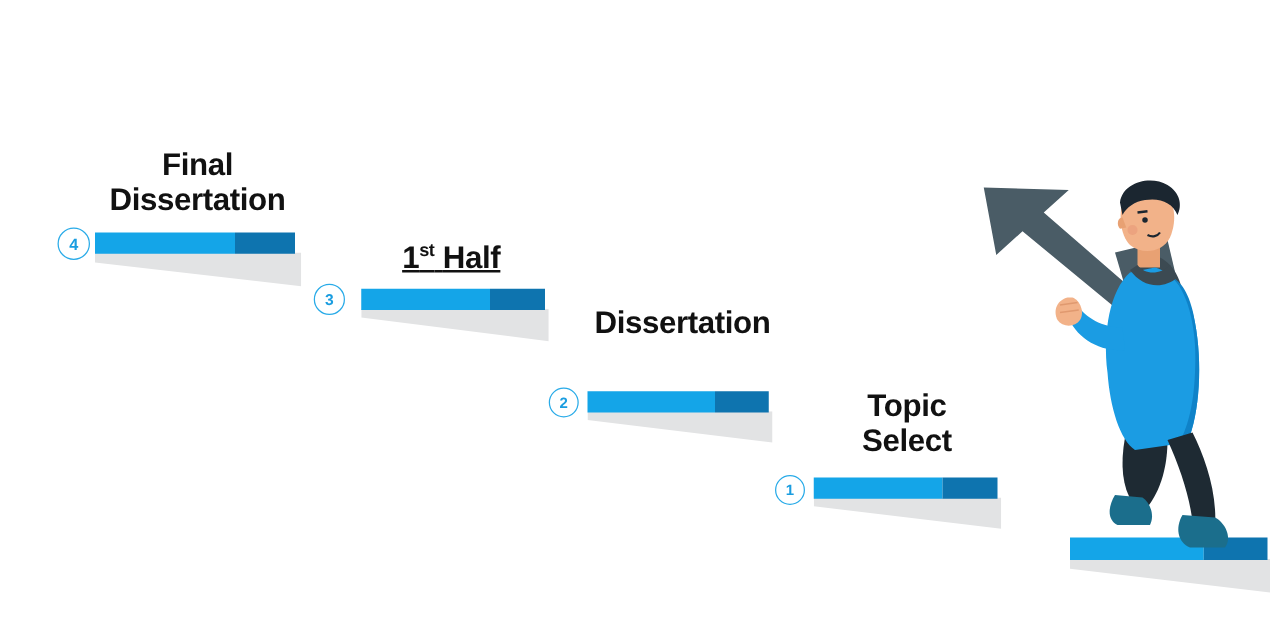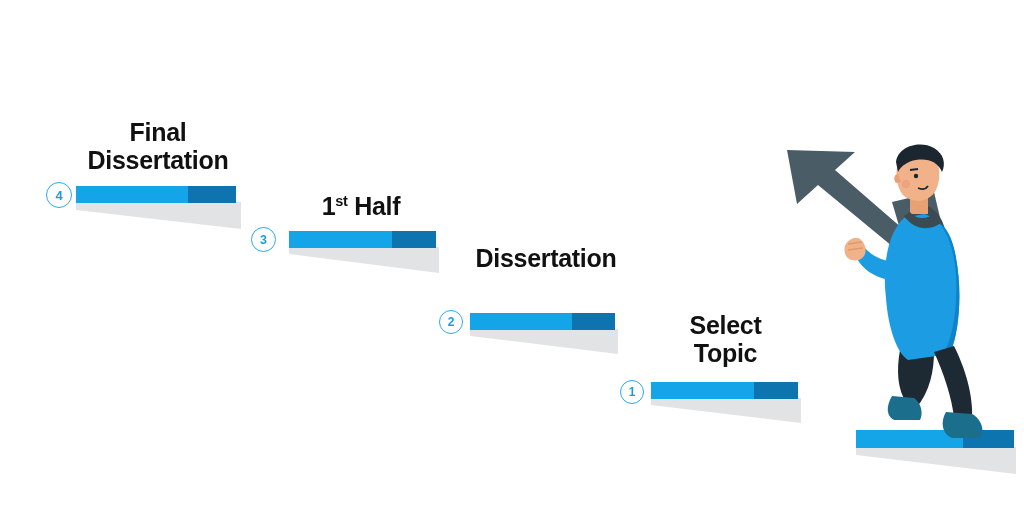--- a/index.html
+++ b/index.html
@@ -68,21 +68,21 @@
       <polygon points="0,0 165,0 165,27 0,8" fill="#E2E3E4"></polygon>
     </svg>
 
     <div class="bar" style="left:58px;top:186px;width:160px;height:17px;">
       <div class="bar-light" style="width:70%;"></div>
       <div class="bar-dark" style="width:30%;"></div>
     </div>
   </div>
 
   <div class="step">
-    <div class="step-label" style="left:263px;top:192px;width:160px;">
+    <div class="step-label" style="left:263px;top:192px;width:160px;text-decoration:underline;">
       <div>
         <span>1</span><sup>st</sup>
         <span>Half</span>
       </div>
     </div>
 
     <div class="badge" style="left:233px;top:227px;width:25px;height:25px;font-size:12.5px;">
       <span>3</span>
     </div>
 
@@ -110,22 +110,22 @@
     </svg>
 
     <div class="bar" style="left:452px;top:313px;width:145px;height:17px;">
       <div class="bar-light" style="width:70%;"></div>
       <div class="bar-dark" style="width:30%;"></div>
     </div>
   </div>
 
   <div class="step">
     <div class="step-label" style="left:625px;top:311px;width:165px;">
+      <div>Topic</div>
       <div>Select</div>
-      <div>Topic</div>
     </div>
 
     <div class="badge" style="left:602px;top:380px;width:24px;height:24px;font-size:12px;">
       <span>1</span>
     </div>
 
     <svg class="wedge" style="left:633px;top:398px;" width="150" height="30" viewBox="0 0 150 30">
       <polygon points="0,0 150,0 150,25 0,7" fill="#E2E3E4"></polygon>
     </svg>
 

